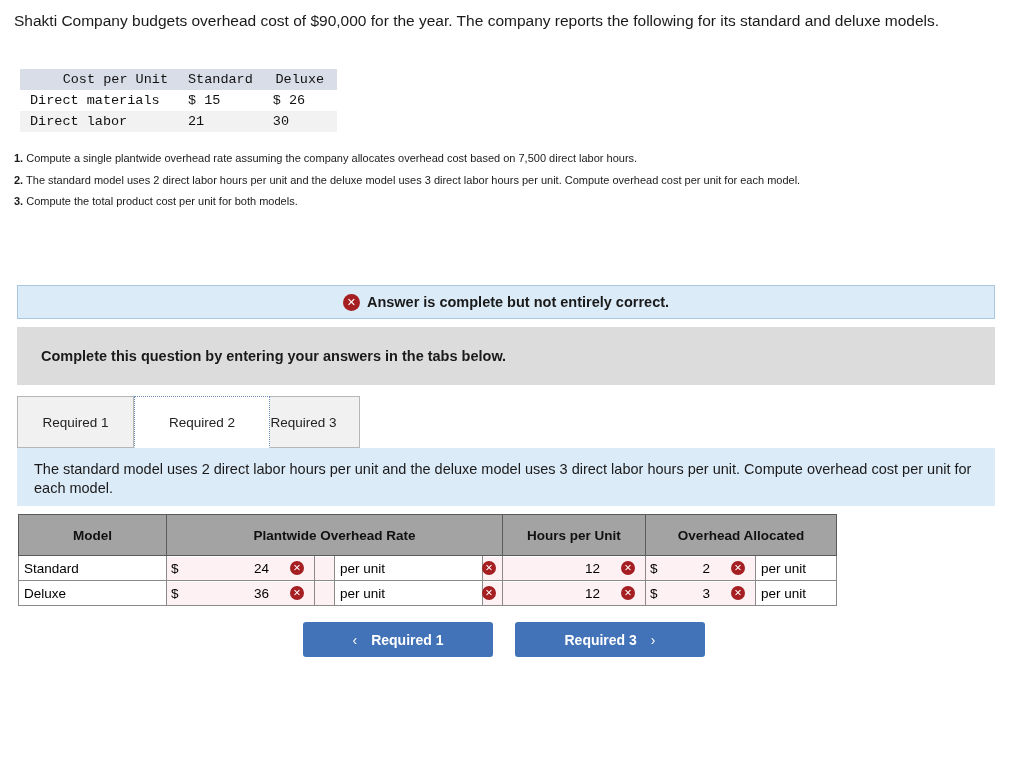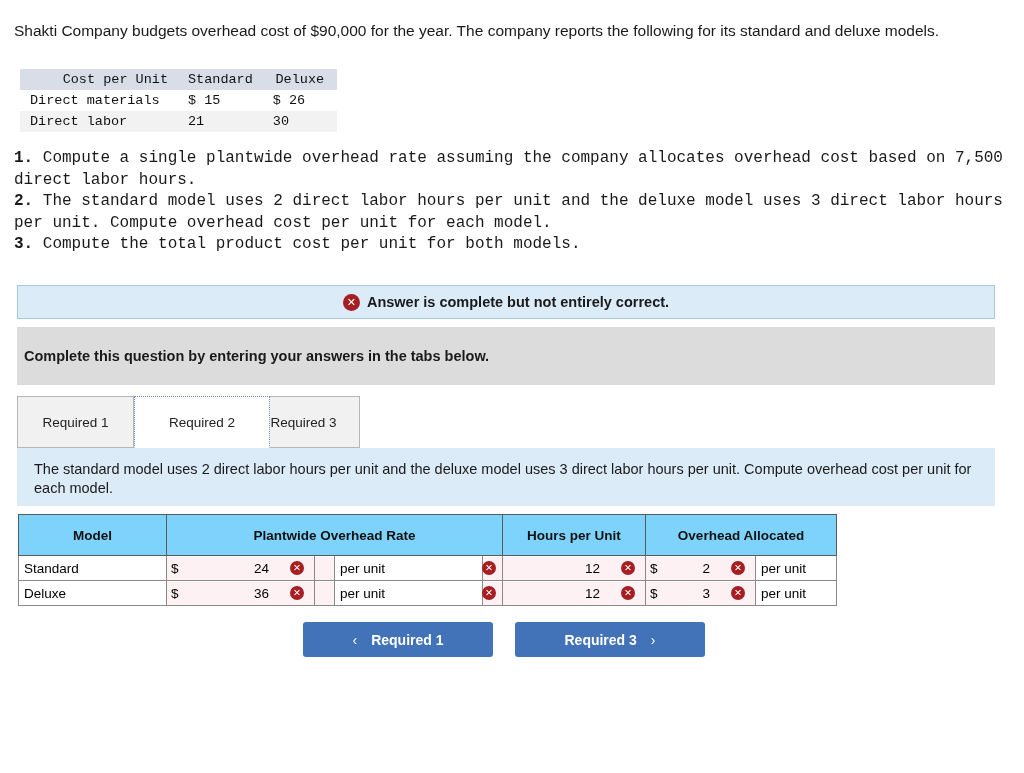--- a/index.html
+++ b/index.html
@@ -8,21 +8,21 @@
     width: 1024px; height: 773px;
     background: #ffffff;
     font-family: "Liberation Sans", sans-serif;
     color: #000000;
     overflow: hidden;
   }
   .page { position: relative; width: 1024px; height: 773px; }
 
   
   .intro {
-    position: absolute; left: 14px; top: 20px; width: 990px;
+    position: absolute; left: 14px; top: 10px; width: 990px;
     font-size: 15.5px; line-height: 22px; color: #1a1a1a;
   }
 
   
   .cost-table {
     position: absolute; left: 20px; top: 69px;
     border-collapse: collapse;
     font-family: "Liberation Mono", "DejaVu Sans Mono", monospace;
     font-size: 13.5px;
     color: #111;
@@ -37,21 +37,21 @@
   .cost-table thead th { text-align: right; }
   .cost-table thead th.num { text-align: center; }
   .cost-table tbody tr.alt { background: #f2f2f2; }
   .cost-table tbody tr:first-child { background: #ffffff; }
   .cost-table td.num { min-width: 74px; }
   .cost-table th:first-child, .cost-table td:first-child { min-width: 158px; }
 
   
   .reqs {
     position: absolute; left: 14px; top: 148px; width: 990px;
-    font-size: 16px; line-height: 21.5px; color: #1a1a1a; font-family: Liberation Mono, monospace;
+    font-size: 11px; line-height: 21.5px; color: #1a1a1a;
   }
   .reqs p { margin: 0; }
   .reqs b { font-weight: bold; }
 
   
   .status-banner {
     position: absolute; left: 17px; top: 285px; width: 978px; height: 34px;
     background: #dcebf8;
     border: 1px solid #a9c7e0;
     display: flex; align-items: center; justify-content: center;
@@ -64,21 +64,21 @@
     font-size: 11px; font-weight: bold; line-height: 1;
     margin-right: 7px; flex: none;
     font-family: "DejaVu Sans", sans-serif;
   }
   .x-badge.small { width: 14px; height: 14px; font-size: 9.5px; }
 
   .instruct-bar {
     position: absolute; left: 17px; top: 327px; width: 978px; height: 58px;
     background: #dcdcdc;
     display: flex; align-items: center;
-    padding-left: 7px;
+    padding-left: 24px;
     font-size: 14.5px; font-weight: bold; color: #1a1a1a;
   }
 
   
   .tabstrip {
     position: absolute; left: 17px; top: 396px; width: 978px; height: 52px;
   }
   .tab {
     position: absolute; top: 0; height: 52px;
     display: flex; align-items: center; justify-content: center;
@@ -107,21 +107,21 @@
 
   
   .grid {
     position: absolute; left: 18px; top: 514px;
     width: 818px;
     border-collapse: collapse;
     table-layout: fixed;
     font-size: 13.5px;
   }
   .grid th {
-    background: #7dd3fc;
+    background: #a3a3a3;
     border: 1px solid #5a5a5a;
     height: 41px;
     font-size: 13.5px; font-weight: bold; color: #111;
   }
   .grid td {
     border: 1px solid #8a8a8a;
     height: 25px;
     padding: 0;
     background: #ffffff;
     vertical-align: middle;

